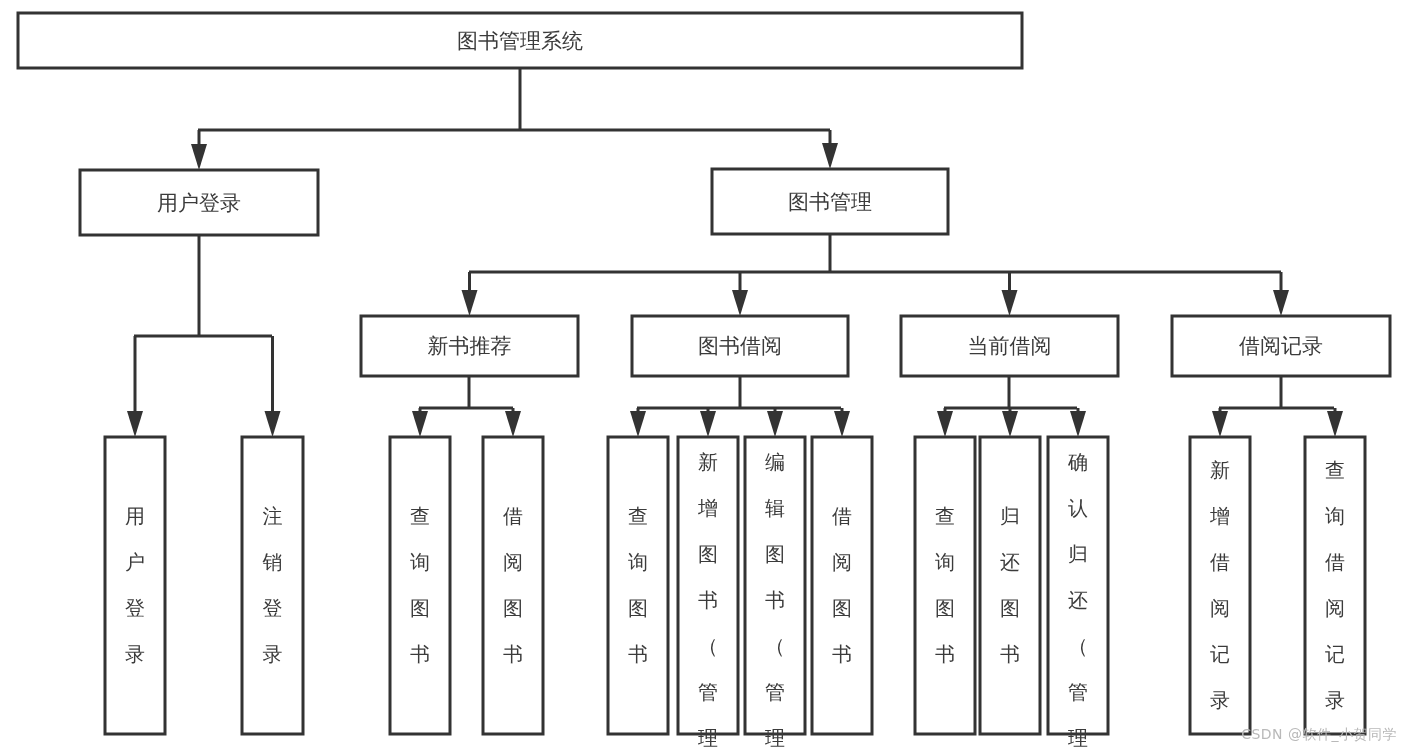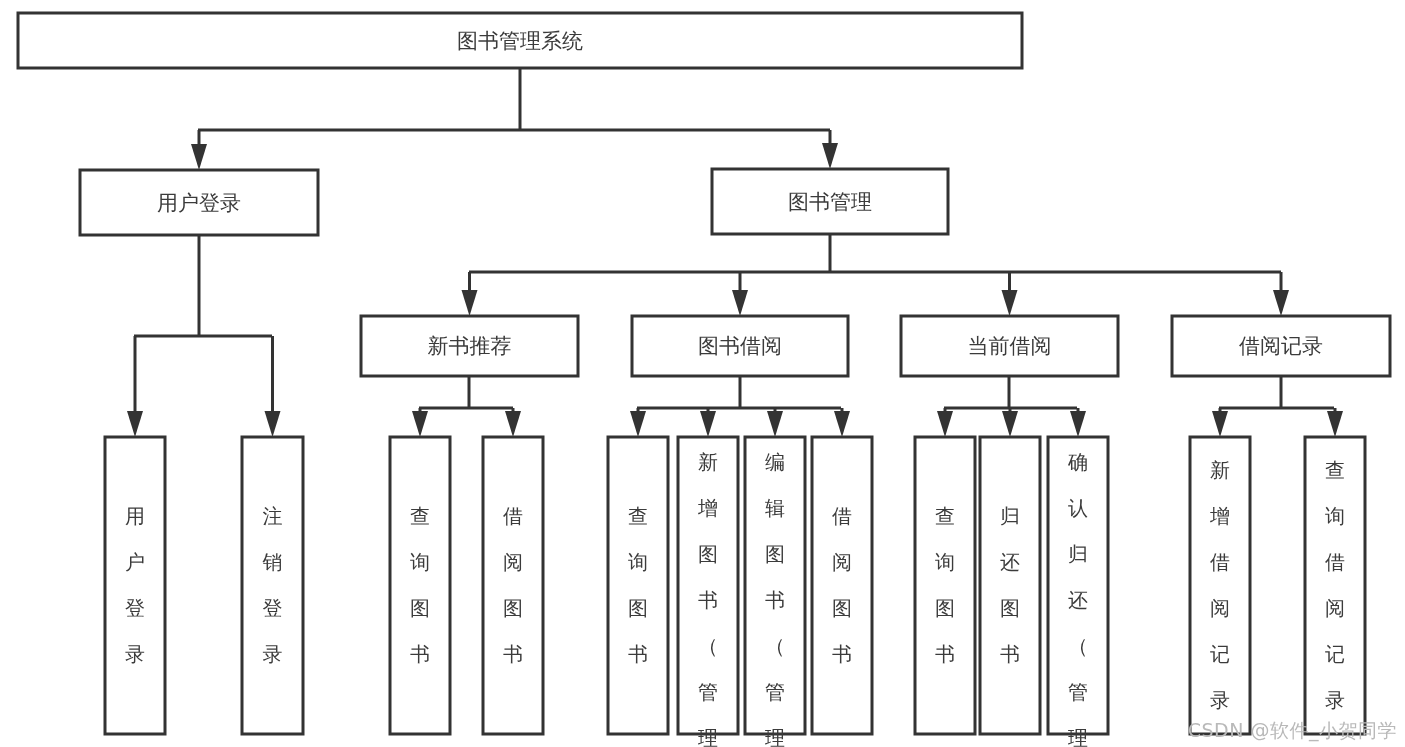--- a/index.html
+++ b/index.html
@@ -50,21 +50,21 @@
     white-space: pre;
   }
   .node-label.vertical {
     font-size: 20px;
   }
   .watermark-text {
     position: absolute;
     right: 8px;
     bottom: 3px;
     font-family: "DejaVu Sans", "Liberation Sans", sans-serif;
-    font-size: 19px;
+    font-size: 14px;
     color: #b9b9b9;
     letter-spacing: 0.5px;
     pointer-events: none;
     user-select: none;
   }
 </style>
 </head>
 <body>
 
 <div id="diagram-root">

